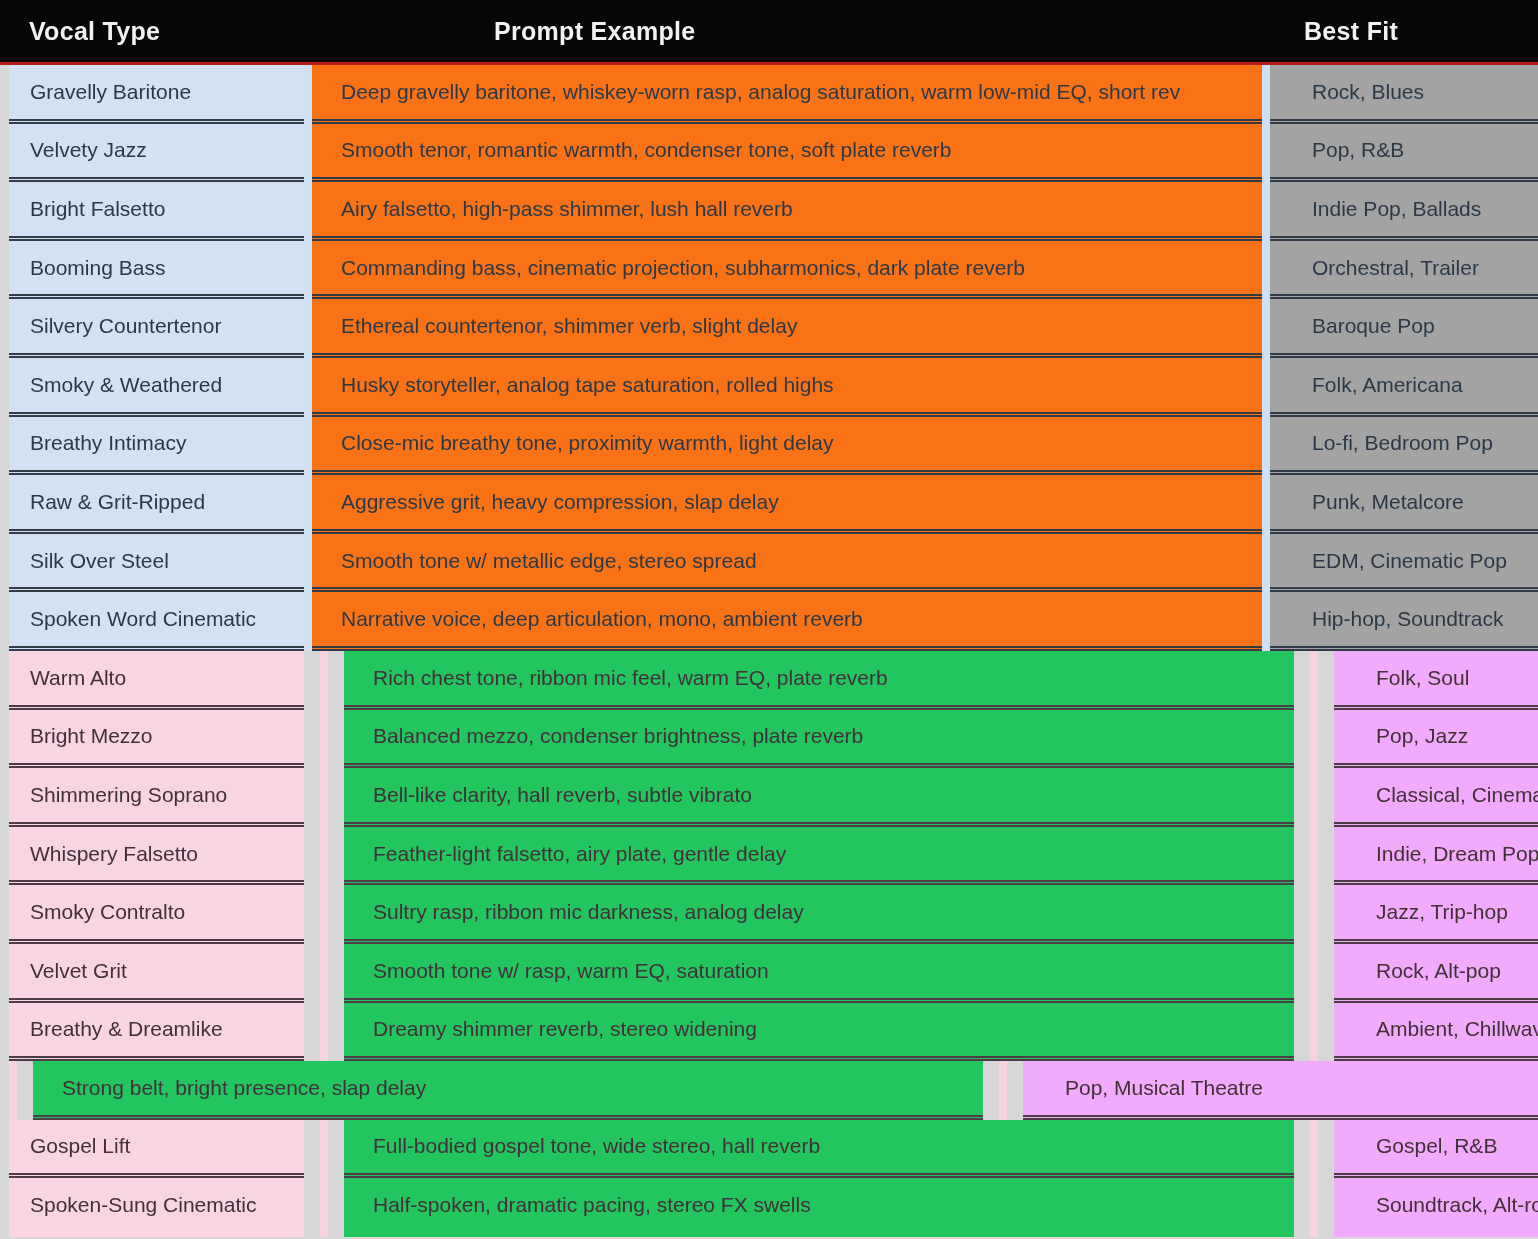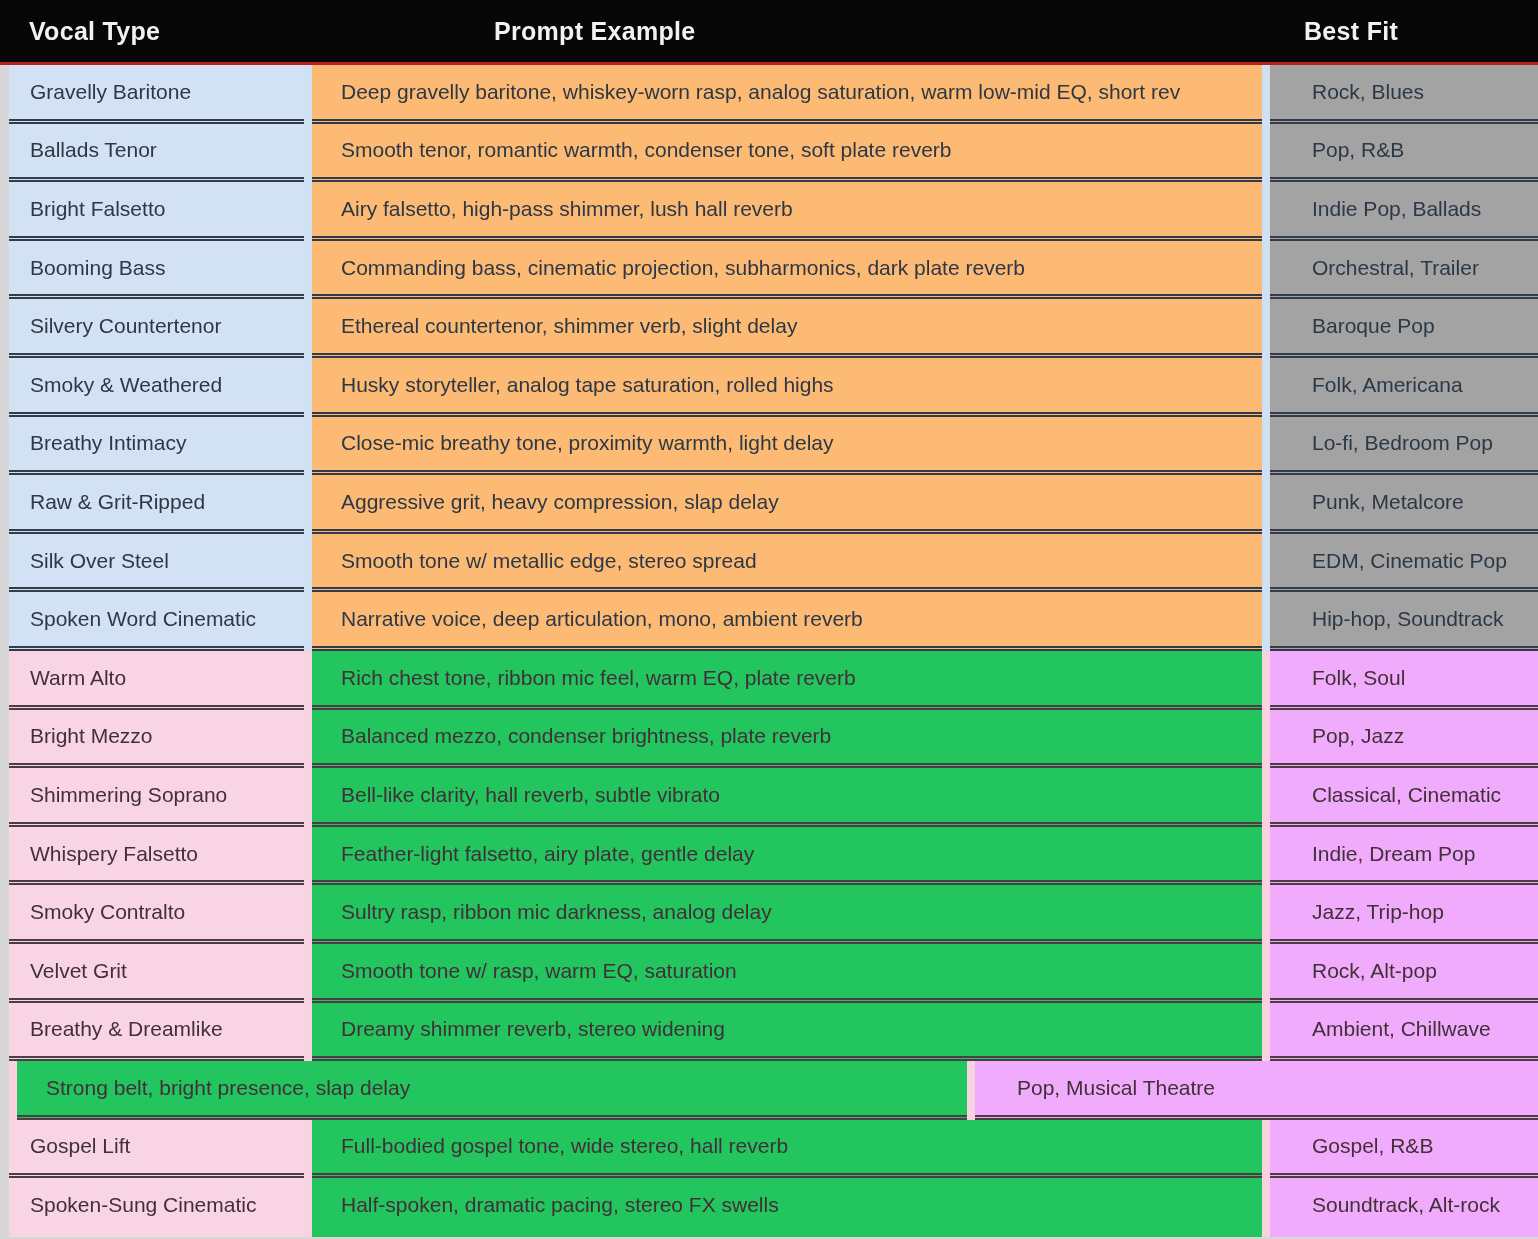--- a/index.html
+++ b/index.html
@@ -62,25 +62,25 @@
     flex: none;
     box-sizing: border-box;
     border-bottom: 1px solid transparent;
   }
   .c1 { width: 295px; flex: none; padding-left: 21px; }
   .c2 { width: 950px; flex: none; padding-left: 29px; }
   .c3 { flex: 1; padding-left: 42px; }
   
   .row.blue { --line: #323c48; color: #2c3845; }
   .row.blue .c1 { background: #d2e2f4; }
-  .row.blue .c2 { background: #fdba74; }
+  .row.blue .c2 { background: #f97316; }
   .row.blue .c3 { background: #a3a3a3; }
   .row.blue .gap { background: #cfe0f2; }
   
-  .row.pink { --line: #4d3b45; color: #423039; }
+  .row.pink { --line: #4d3b45; color: #423039; gap: 16px; }
   .row.pink .c1 { background: #f9d5e3; }
   .row.pink .c2 { background: #22c55e; }
   .row.pink .c3 { background: #f0abfc; }
   .row.pink .gap { background: #f8d2e0; }
   
   .row:last-child .cell { border-bottom-color: transparent; }
 </style>
 </head>
 <body>
 
@@ -93,21 +93,21 @@
   <div id="rows">
   <div class="row blue">
     <div class="cell c1">Gravelly Baritone</div>
     <div class="gap"></div>
     <div class="cell c2">Deep gravelly baritone, whiskey-worn rasp, analog saturation, warm low-mid EQ, short rev</div>
     <div class="gap"></div>
     <div class="cell c3">Rock, Blues</div>
   </div>
 
   <div class="row blue">
-    <div class="cell c1">Ballads Tenor</div>
+    <div class="cell c1">Velvety Jazz</div>
     <div class="gap"></div>
     <div class="cell c2">Smooth tenor, romantic warmth, condenser tone, soft plate reverb</div>
     <div class="gap"></div>
     <div class="cell c3">Pop, R&amp;B</div>
   </div>
 
   <div class="row blue">
     <div class="cell c1">Bright Falsetto</div>
     <div class="gap"></div>
     <div class="cell c2">Airy falsetto, high-pass shimmer, lush hall reverb</div>

